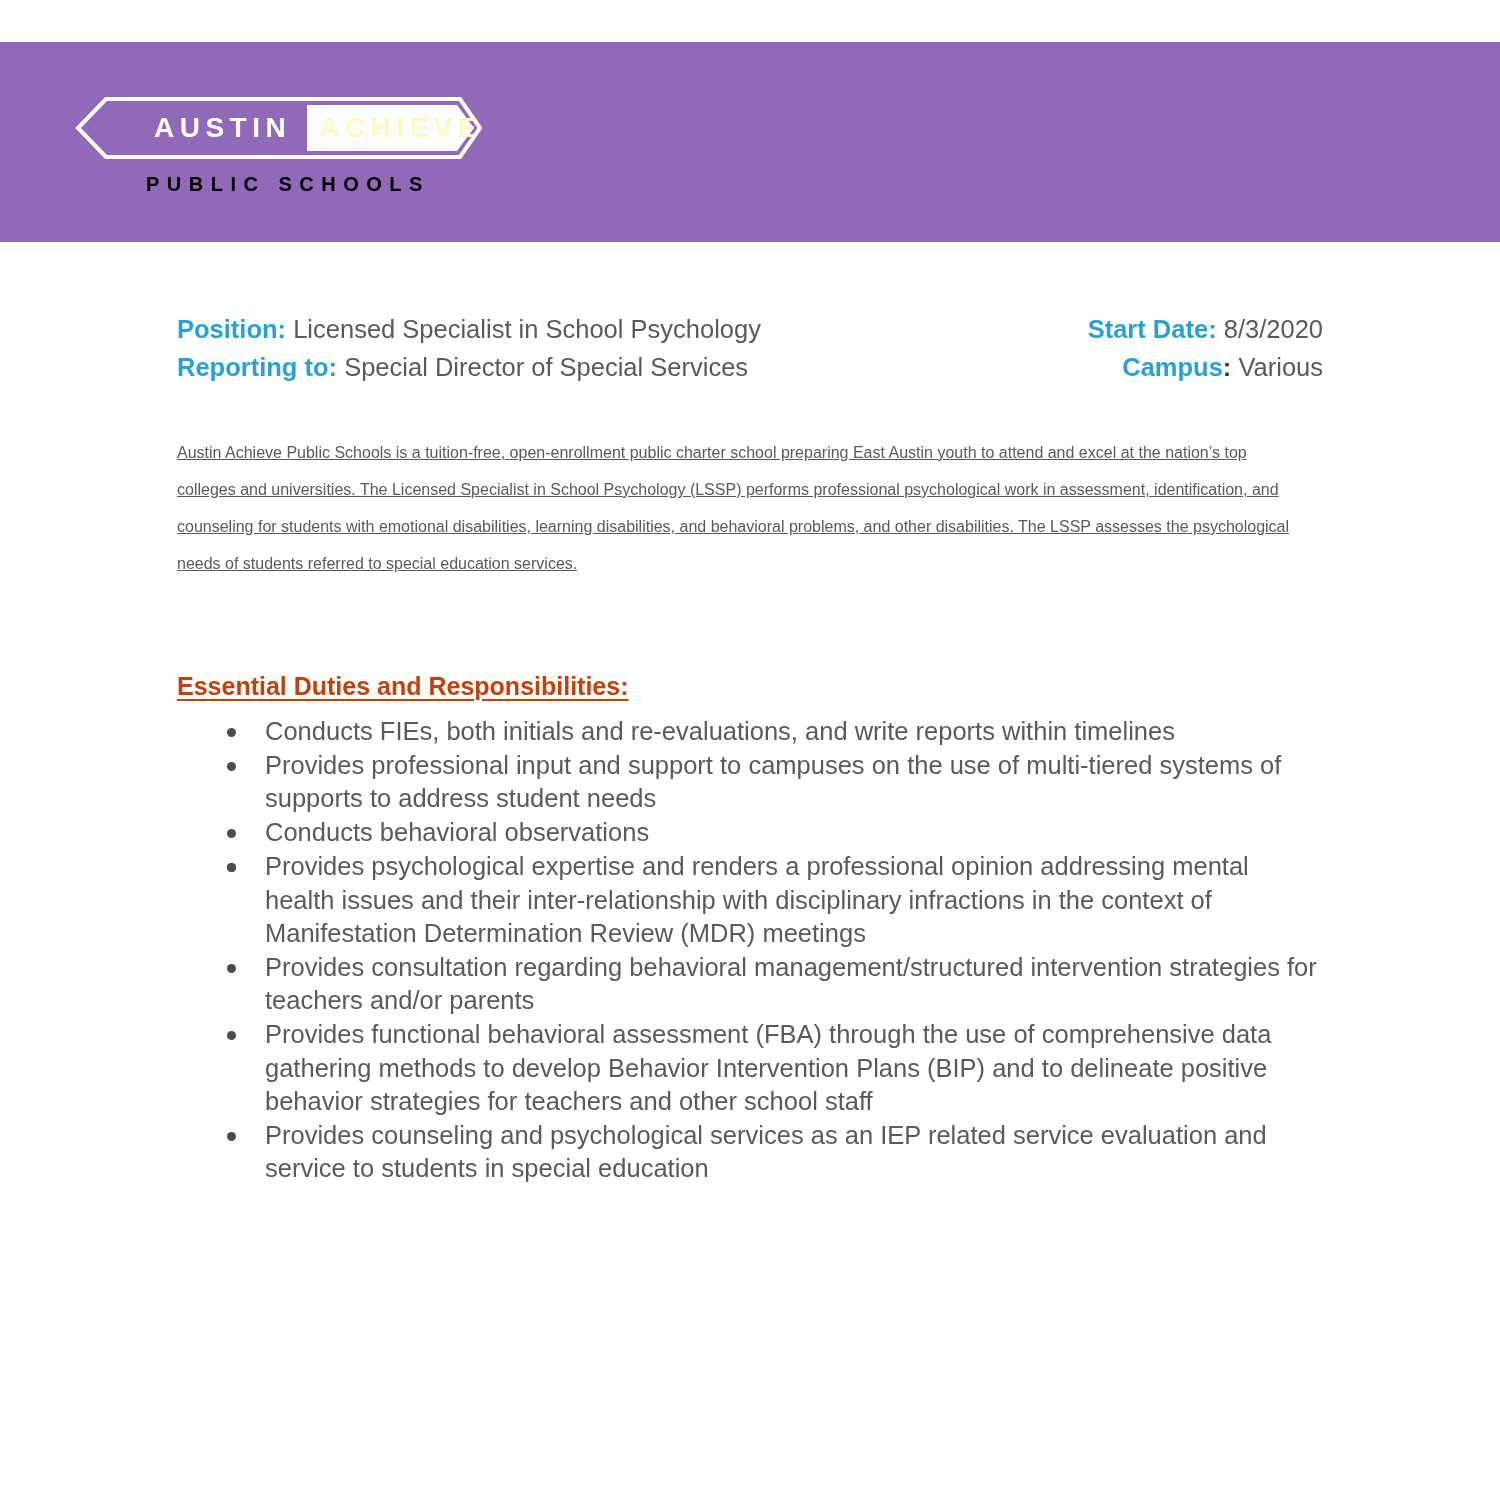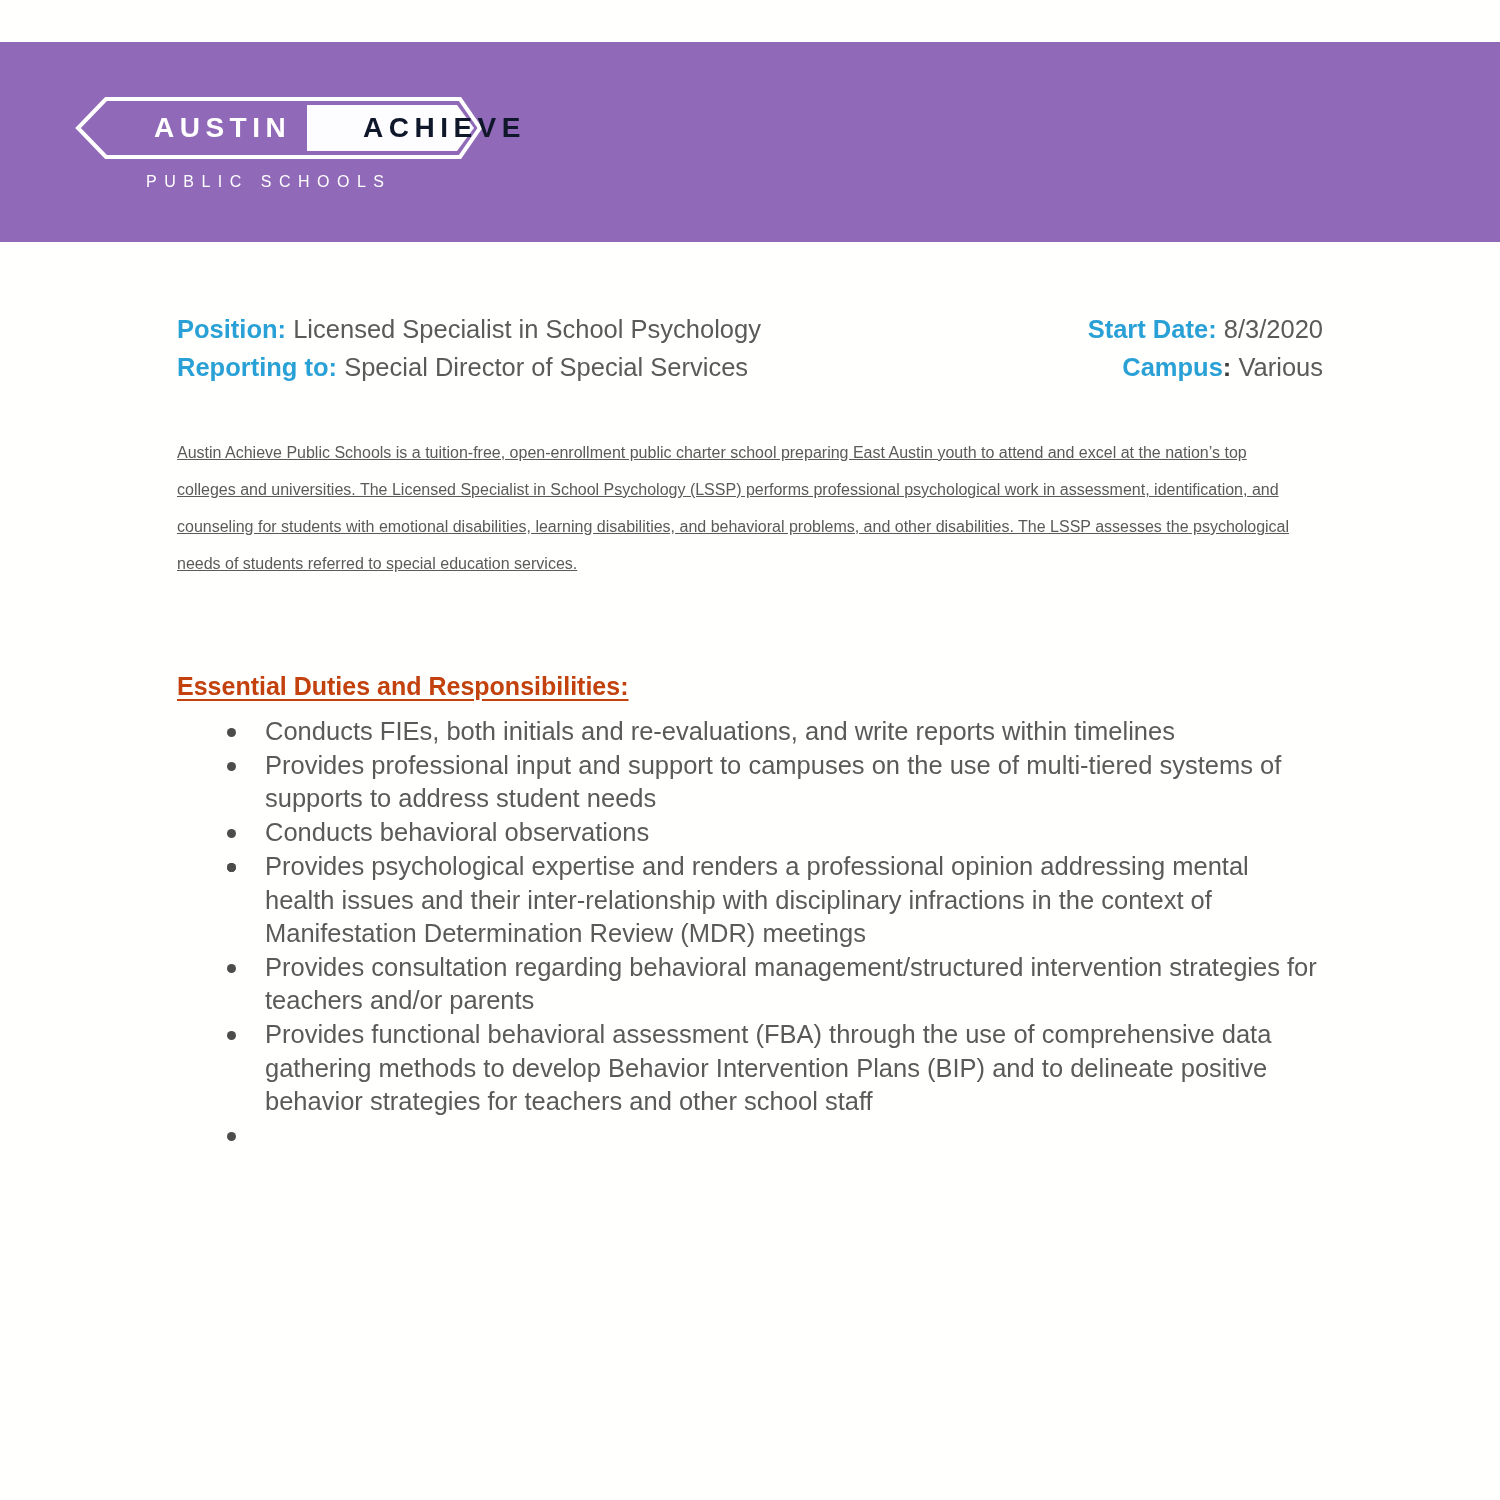--- a/index.html
+++ b/index.html
@@ -60,30 +60,29 @@
     font-weight: bold;
     font-size: 28px;
     letter-spacing: 5.5px;
   }
   .logo-word-austin {
     left: 86px;
     color: #ffffff;
   }
   .logo-word-achieve {
     left: 251px;
-    color: #0f172a;
-    margin-left: 44px;
+    color: #fef9c3;
   }
 
   .logo-sub {
     margin-top: 14px;
     margin-left: 78px;
-    color: #ffffff;
-    font-weight: normal;
-    font-size: 16px;
+    color: #000000;
+    font-weight: bold;
+    font-size: 20px;
     letter-spacing: 7.5px;
   }
 
   
   .content {
     position: absolute;
     left: 177px;
     top: 310px;
     width: 1146px;
   }
@@ -207,17 +206,17 @@
     <div class="section-heading">Essential Duties and Responsibilities:</div>
 
     <ul class="duties">
       <li><span class="bullet"></span><span>Conducts FIEs, both initials and re-evaluations, and write reports within timelines</span></li>
       <li><span class="bullet"></span><span>Provides professional input and support to campuses on the use of multi-tiered systems of supports to address student needs</span></li>
       <li><span class="bullet"></span><span>Conducts behavioral observations</span></li>
       <li><span class="bullet"></span></li>
       <li><span class="bullet"></span><span>Provides psychological expertise and renders a professional opinion addressing mental health issues and their inter-relationship with disciplinary infractions in the context of Manifestation Determination Review (MDR) meetings</span></li>
       <li><span class="bullet"></span><span>Provides consultation regarding behavioral management/structured intervention strategies for teachers and/or parents</span></li>
       <li><span class="bullet"></span><span>Provides functional behavioral assessment (FBA) through the use of comprehensive data gathering methods to develop Behavior Intervention Plans (BIP) and to delineate positive behavior strategies for teachers and other school staff</span></li>
-      <li><span class="bullet"></span></li>
+      <li><span class="bullet"></span><span>Provides counseling and psychological services as an IEP related service evaluation and service to students in special education</span></li>
     </ul>
 
   </div>
 </div>
 
 </body></html>

